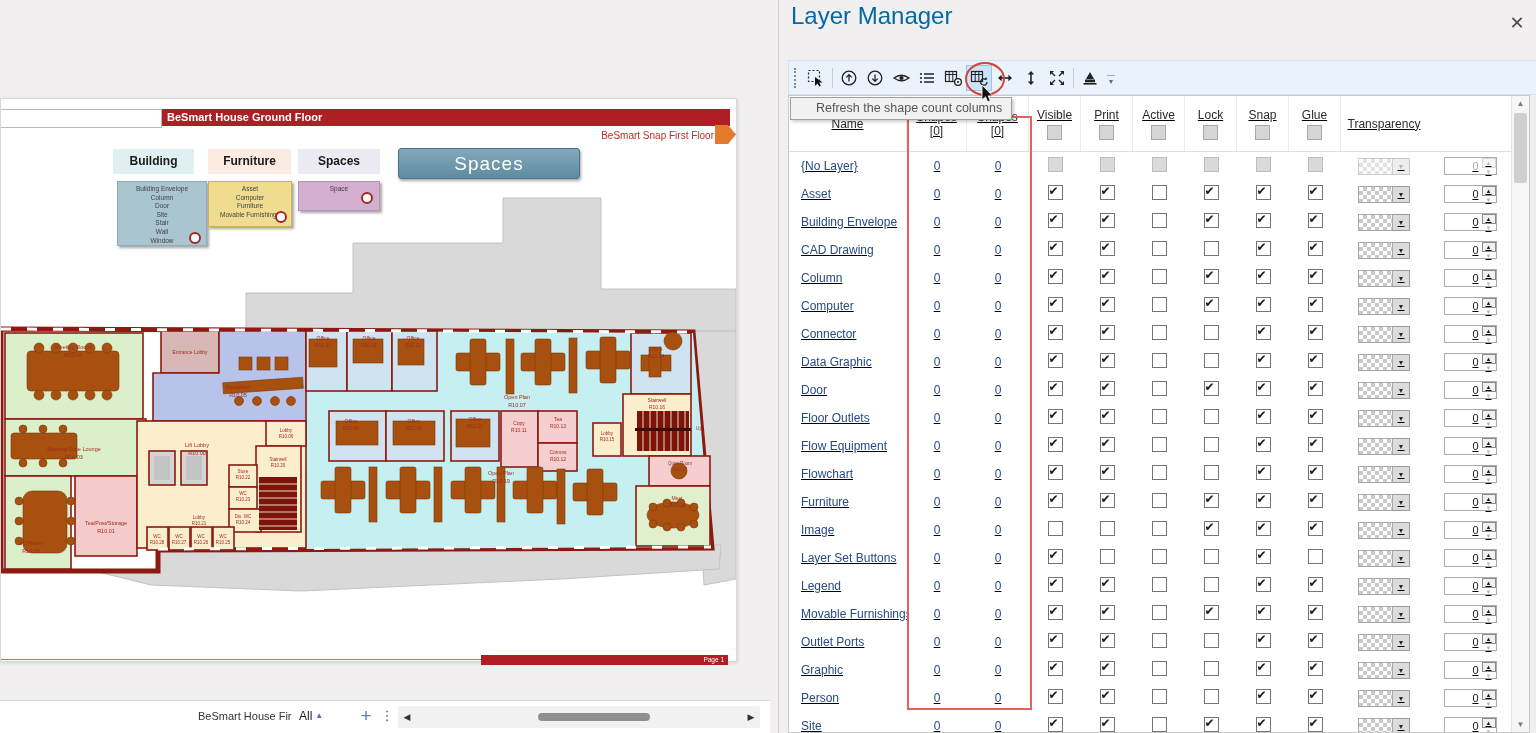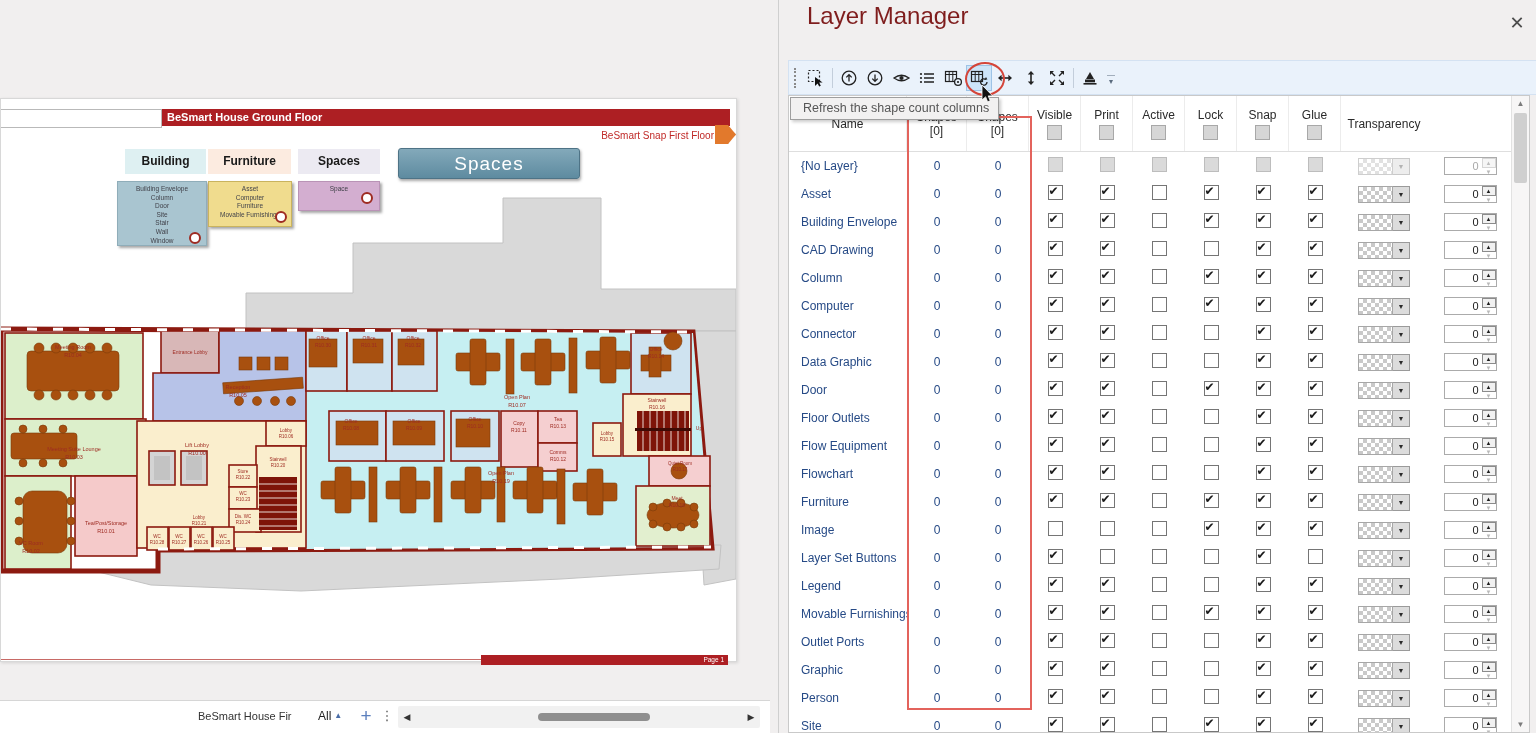--- a/index.html
+++ b/index.html
@@ -13,72 +13,72 @@
         border:1px solid #d8d8d8;box-shadow:1px 1px 3px rgba(0,0,0,.12);}
   .page svg{position:absolute;left:0;top:0;}
   .title-whitebox{position:absolute;left:0;top:10px;width:160px;height:17px;background:#fff;border:1px solid #b9b9b9;border-left:none;}
   .title-banner{position:absolute;left:161px;top:10px;width:568px;height:17px;background:#ad1f23;color:#fff;
                 font-size:11px;font-weight:bold;line-height:17px;padding-left:5px;box-sizing:border-box;}
   .floor-link{position:absolute;right:22px;top:31px;color:#c02a28;font-size:10px;}
   .floor-link-arrow{position:absolute;right:0;top:26px;width:21px;height:19px;background:#e2792c;
                     clip-path:polygon(0 0,62% 0,100% 50%,62% 100%,0 100%);box-shadow:1px 1px 2px rgba(0,0,0,.3);}
   .toggle-btn{position:absolute;top:50px;height:25px;box-sizing:border-box;text-align:center;
               font-size:12px;font-weight:bold;line-height:25px;color:#1a1a1a;}
-  .tb-building{left:124px;width:81px;background:#def0f2;}
+  .tb-building{left:112px;width:81px;background:#def0f2;}
   .tb-furniture{left:207px;width:83px;background:#fcebe0;}
   .tb-spaces{left:297px;width:82px;background:#eceaf2;}
   .big-spaces{position:absolute;left:397px;top:49px;width:180px;height:29px;border-radius:3px;
               background:linear-gradient(#83a9ba,#5e8ba0);border:1px solid #4e7386;color:#fff;
               font-size:19px;text-align:center;line-height:29px;letter-spacing:1px;box-shadow:1px 2px 3px rgba(0,0,0,.35);}
   .legend-box{position:absolute;box-sizing:border-box;padding-top:3px;text-align:center;
               font-size:6.5px;line-height:8.6px;color:#41424a;box-shadow:1.5px 1.5px 2.5px rgba(0,0,0,.35);}
   .lb-building{left:116px;top:82px;width:90px;height:65px;background:#a9c5d0;border:1px solid #8fadb9;}
   .lb-furniture{left:207px;top:82px;width:84px;height:46px;background:#f0dc8e;border:1px solid #c9b35e;}
   .lb-spaces{left:297px;top:82px;width:82px;height:30px;background:#d3aed0;border:1px solid #b993b6;}
   .red-ring{position:absolute;width:8px;height:8px;border:2.4px solid #9e2b22;border-radius:50%;background:#fff;}
   .pageline{position:absolute;left:0;top:560px;width:727px;height:1px;background:#c86a66;}
   .pagebar{position:absolute;left:480px;top:556px;width:247px;height:10px;background:#ad1f23;color:#fff;
            font-size:6.5px;line-height:10px;text-align:right;padding-right:4px;box-sizing:border-box;}
 
   
   .tabbar{position:absolute;left:0;top:700px;width:770px;height:33px;background:#fff;border-top:1px solid #d6d6d6;}
   .ptab-active{position:absolute;left:0;top:0;width:178px;height:32px;font-size:12.5px;font-weight:bold;color:#1a1a1a;
                line-height:30px;padding-left:12px;box-sizing:border-box;border-bottom:4px solid #2b579a;white-space:nowrap;overflow:hidden;}
   .ptab{position:absolute;left:198px;top:0;width:106px;height:32px;font-size:11px;color:#333;line-height:30px;white-space:nowrap;overflow:hidden;}
-  .all-dd{position:absolute;left:318px;top:0;height:32px;font-size:12px;color:#222;line-height:30px;}
+  .all-dd{position:absolute;left:299px;top:0;height:32px;font-size:12px;color:#222;line-height:30px;}
   .all-dd .car{color:#4a6da7;font-size:8px;vertical-align:2px;margin-left:3px;}
   .add-page{position:absolute;left:355px;top:0;width:22px;height:32px;font-size:19px;font-weight:300;color:#5b7fbd;line-height:29px;text-align:center;}
   .more-dots{position:absolute;left:380px;top:0;width:14px;height:32px;color:#555;font-size:13px;line-height:30px;text-align:center;}
   .hsb{position:absolute;left:398px;top:5px;width:362px;height:22px;background:#f1f1f1;border-radius:2px;}
   .hsb .a{position:absolute;top:0;width:14px;height:22px;color:#333;font-size:9px;line-height:22px;text-align:center;}
   .hsb .thumb{position:absolute;left:140px;top:7px;width:112px;height:8px;background:#8f8f8f;border-radius:4px;}
 
   
   .panel{position:absolute;left:778px;top:0;width:758px;height:733px;background:#f1efef;border-left:1px solid #cfcfcf;}
-  .panel-title{position:absolute;left:28px;top:2px;font-size:24px;color:#7f1d1d;}
+  .panel-title{position:absolute;left:12px;top:2px;font-size:24px;color:#0369a1;}
   .panel-close{position:absolute;right:10px;top:12px;font-size:18px;color:#4d4d4d;width:20px;text-align:center;}
   .tabs{position:absolute;left:9px;top:37px;height:22px;}
   .tab{display:inline-block;padding:3px 10px 4px 10px;font-size:12px;color:#1a1a1a;background:#e9e7e7;
        border:1px solid #ababab;margin-right:-1px;vertical-align:bottom;}
   .tab.active{background:#fff;border-bottom-color:#fff;padding-top:5px;padding-bottom:6px;position:relative;z-index:2;}
   .toolbar{position:absolute;left:9px;top:60px;right:0;height:35px;background:#eaf2fb;border:1px solid #d4e2f2;
            display:flex;align-items:center;box-sizing:border-box;}
   .ticon{width:26px;height:26px;display:flex;align-items:center;justify-content:center;flex:0 0 auto;}
   .ticon.sel{background:#cde4f8;border:1px solid #9dc3e6;box-sizing:border-box;}
   .tsep{width:1px;height:20px;background:#c3cedb;margin:0 3px;flex:0 0 auto;}
   .dragdots{width:3px;height:20px;border-left:2px dotted #8a8a8a;margin:0 4px 0 5px;flex:0 0 auto;}
   .ovf{font-size:8px;color:#5a6b7e;margin-left:4px;line-height:7px;text-align:center;}
   .red-circle{position:absolute;left:186px;top:62px;width:36px;height:30px;border:2px solid #d4453a;border-radius:50%;z-index:8;pointer-events:none;}
   .cursor-arrow{position:absolute;left:202px;top:85px;z-index:9;pointer-events:none;}
   .tooltip{position:absolute;left:11px;top:97px;z-index:7;background:#f2f1f1;border:1px solid #9e9e9e;
-           box-shadow:2px 2px 3px rgba(0,0,0,.2);font-size:12.5px;color:#565656;padding:3px 9px 4px 12px;white-space:nowrap;}
+           box-shadow:2px 2px 3px rgba(0,0,0,.2);font-size:12.5px;color:#565656;padding:3px 9px 4px 25px;white-space:nowrap;}
 
   .layer-table{position:absolute;left:9px;top:95px;width:742px;bottom:0;background:#fff;border:1px solid #c9c9c9;
                box-sizing:border-box;overflow:hidden;}
-  .tbl-main{position:absolute;left:0;top:0;width:724px;bottom:0;overflow:hidden;}
+  .tbl-main{position:absolute;left:0;top:0;width:724px;bottom:0;overflow:hidden;text-decoration:underline;}
   .tbl-vsb{position:absolute;right:0;top:0;width:17px;bottom:0;background:#f7f6f6;border-left:1px solid #e2e2e2;}
   .tbl-vsb .arr{position:absolute;left:0;width:17px;height:15px;color:#7b7b7b;font-size:8px;text-align:center;line-height:15px;}
   .tbl-vsb .thumb{position:absolute;left:2px;top:17px;width:13px;height:70px;background:#cfcfcf;border-radius:2px;}
   .grid{display:grid;grid-template-columns:118px 60px 62px 52px 52px 52px 52px 52px 52px 86px 86px;}
   .thead{height:55px;border-bottom:1px solid #dedede;align-items:center;}
   .thead .hc{display:flex;flex-direction:column;align-items:center;justify-content:center;height:55px;
              font-size:12px;color:#2a2a2a;border-right:1px solid #ececec;box-sizing:border-box;gap:3px;}
   .thead .hc:last-child{border-right:none;text-align:center;}
   .h2l{text-align:center;line-height:14px;}
   .trow{height:28px;align-items:center;}

